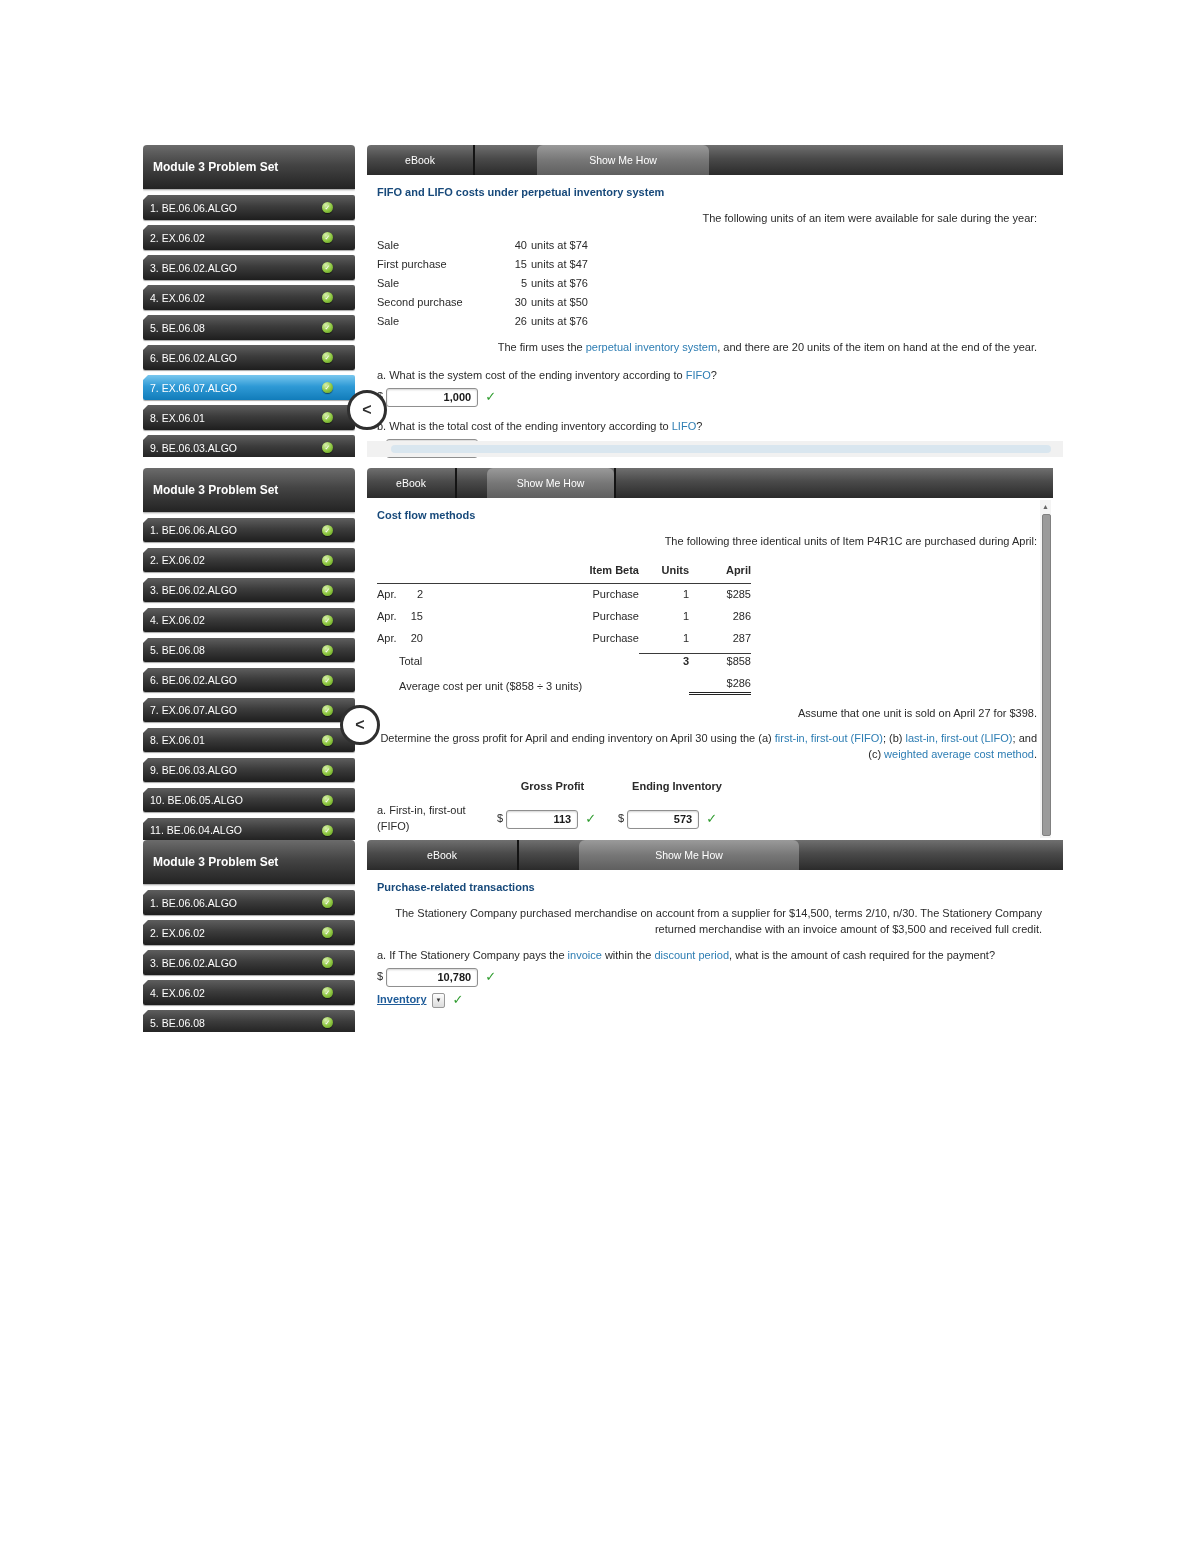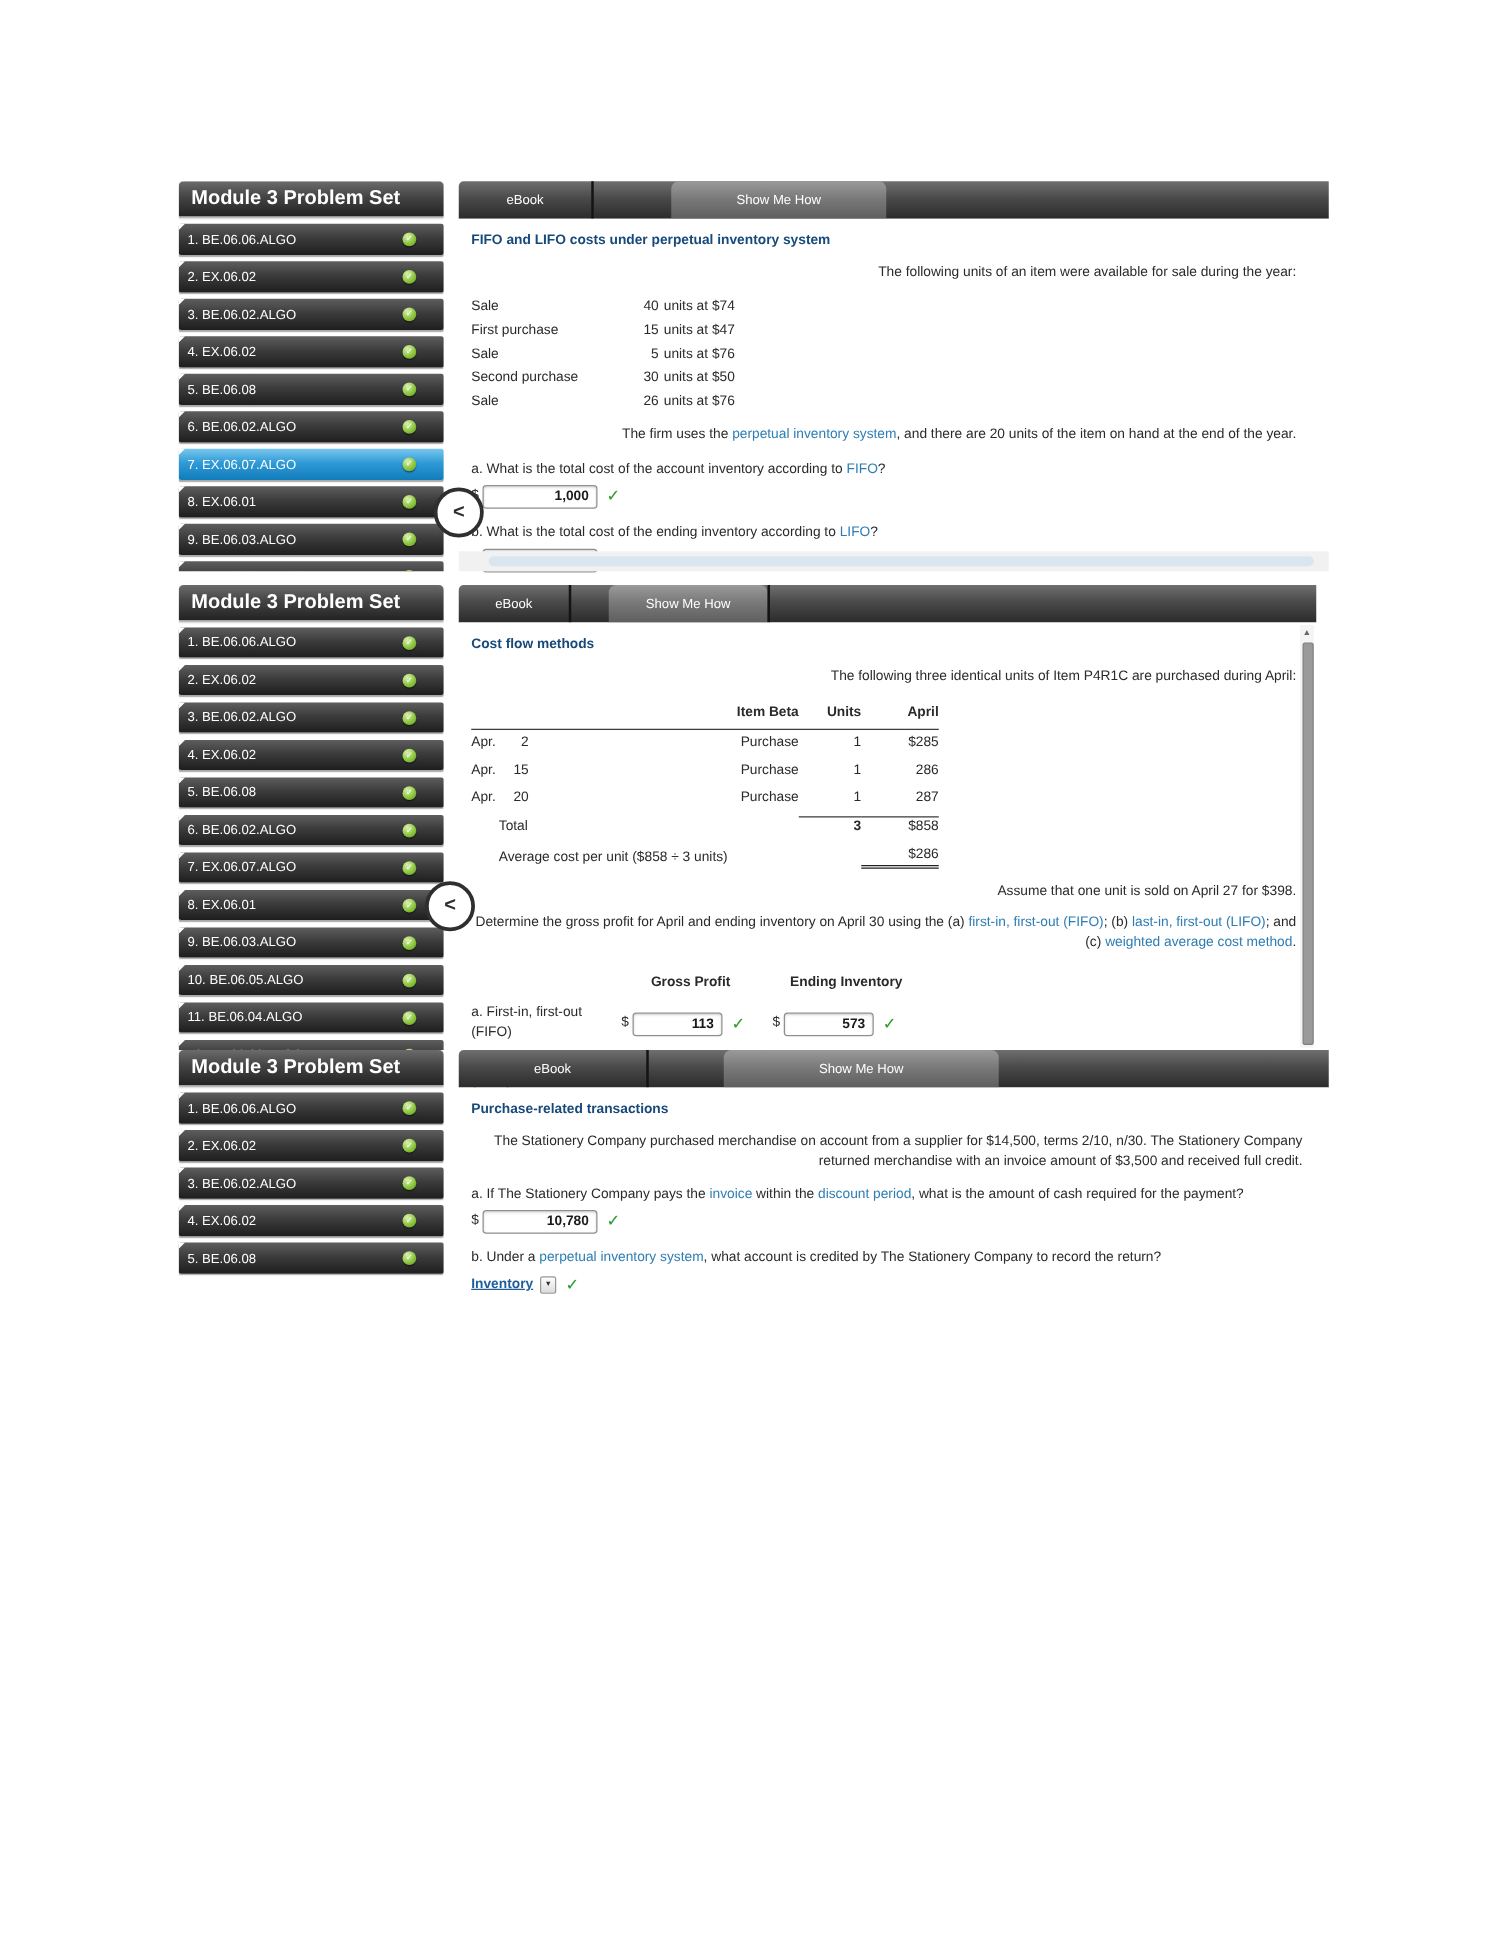--- a/index.html
+++ b/index.html
@@ -1,23 +1,23 @@
 <!DOCTYPE html>
 <html><head>
 <meta charset="utf-8">
 <style>
   html,body{margin:0;padding:0;background:#ffffff;}
   .canvas{position:relative;width:1200px;height:1553px;background:#ffffff;
           font-family:"Liberation Sans","DejaVu Sans",sans-serif;color:#222;}
   .panel{position:absolute;left:143px;width:920px;}
   
   .sidebar{position:absolute;left:0;top:0;width:212px;height:100%;overflow:hidden;}
-  .sb-header{height:28px;border-radius:4px 4px 0 0;margin-bottom:6px;
+  .sb-header{height:44px;border-radius:4px 4px 0 0;margin-bottom:6px;
              background:linear-gradient(180deg,#6b6b6b 0%,#444 45%,#232323 100%);
-             color:#fff;font-size:16px;font-weight:bold;display:flex;align-items:center;
+             color:#fff;font-size:12px;font-weight:bold;display:flex;align-items:center;
              padding-left:10px;box-shadow:0 1px 2px rgba(0,0,0,.4);}
   .sb-item{position:relative;height:25px;margin-bottom:5px;border-radius:2px;
            background:linear-gradient(180deg,#5e5e5e 0%,#3c3c3c 45%,#1e1e1e 100%);
            color:#fff;font-size:10.5px;display:flex;align-items:center;padding-left:7px;
            box-shadow:0 1px 1px rgba(0,0,0,.35);}
   .sb-item::before{content:"";position:absolute;left:0;top:0;width:0;height:0;
            border-left:5px solid #fff;border-bottom:5px solid transparent;}
   .sb-item.selected{background:linear-gradient(180deg,#79c7ee 0%,#2f9ad6 45%,#117cba 100%);}
   .sb-dot{margin-left:auto;margin-right:22px;width:11px;height:11px;border-radius:50%;
           background:radial-gradient(circle at 35% 28%,#d9f0ae,#8dc63f 55%,#5d9324 100%);
@@ -167,21 +167,21 @@
             <span class="inv-label">Second purchase</span>
             <span class="inv-qty">30</span>
             <span class="inv-rest">units at $50</span>
           </div>
         <div class="inv-line">
             <span class="inv-label">Sale</span>
             <span class="inv-qty">26</span>
             <span class="inv-rest">units at $76</span>
           </div>
         <div class="para" style="margin-top:9px;"><span>The firm uses the </span><a class="glink" href="#">perpetual inventory system</a><span>, and there are 20 units of the item on hand at the end of the year.</span></div>
-        <div class="q"><span>a.  What is the total cost of the account inventory according to </span><a class="glink" href="#">FIFO</a><span>?</span></div>
+        <div class="q"><span>a.  What is the system cost of the ending inventory according to </span><a class="glink" href="#">FIFO</a><span>?</span></div>
         <div class="ans-wrap">
           <span class="dollar">$</span>
           <input class="ans" readonly="" value="1,000" style="">
           <span class="check">✓</span>
         </div>
         <div class="q"><span>b.  What is the total cost of the ending inventory according to </span><a class="glink" href="#">LIFO</a><span>?</span></div>
         <div class="ans-wrap">
           <span class="dollar">$</span>
           <input class="ans" readonly="" value="946" style="">
           <span class="check">✓</span>
@@ -382,21 +382,20 @@
       </div>
       <div class="content">
         <div class="ptitle">Purchase-related transactions</div>
         <div class="para" style="max-width:665px;">The Stationery Company purchased merchandise on account from a supplier for $14,500, terms 2/10, n/30. The Stationery Company returned merchandise with an invoice amount of $3,500 and received full credit.</div>
         <div class="q" style="margin-top:8px;"><span>a.  If The Stationery Company pays the </span><a class="glink" href="#">invoice</a><span> within the </span><a class="glink" href="#">discount period</a><span>, what is the amount of cash required for the payment?</span></div>
         <div class="ans-wrap">
           <span class="dollar">$</span>
           <input class="ans" readonly="" value="10,780" style="">
           <span class="check">✓</span>
         </div>
-        <div class="q"><span>b.  Under a </span><a class="glink" href="#">perpetual inventory system</a><span>, what account is credited by The Stationery Company to record the return?</span></div>
         <div class="ans-wrap">
           <span class="dd">
             <span class="dd-text">Inventory</span>
             <span class="dd-arrow">▼</span>
           </span>
           <span class="check">✓</span>
         </div>
       </div>
     </div>
   </div>

